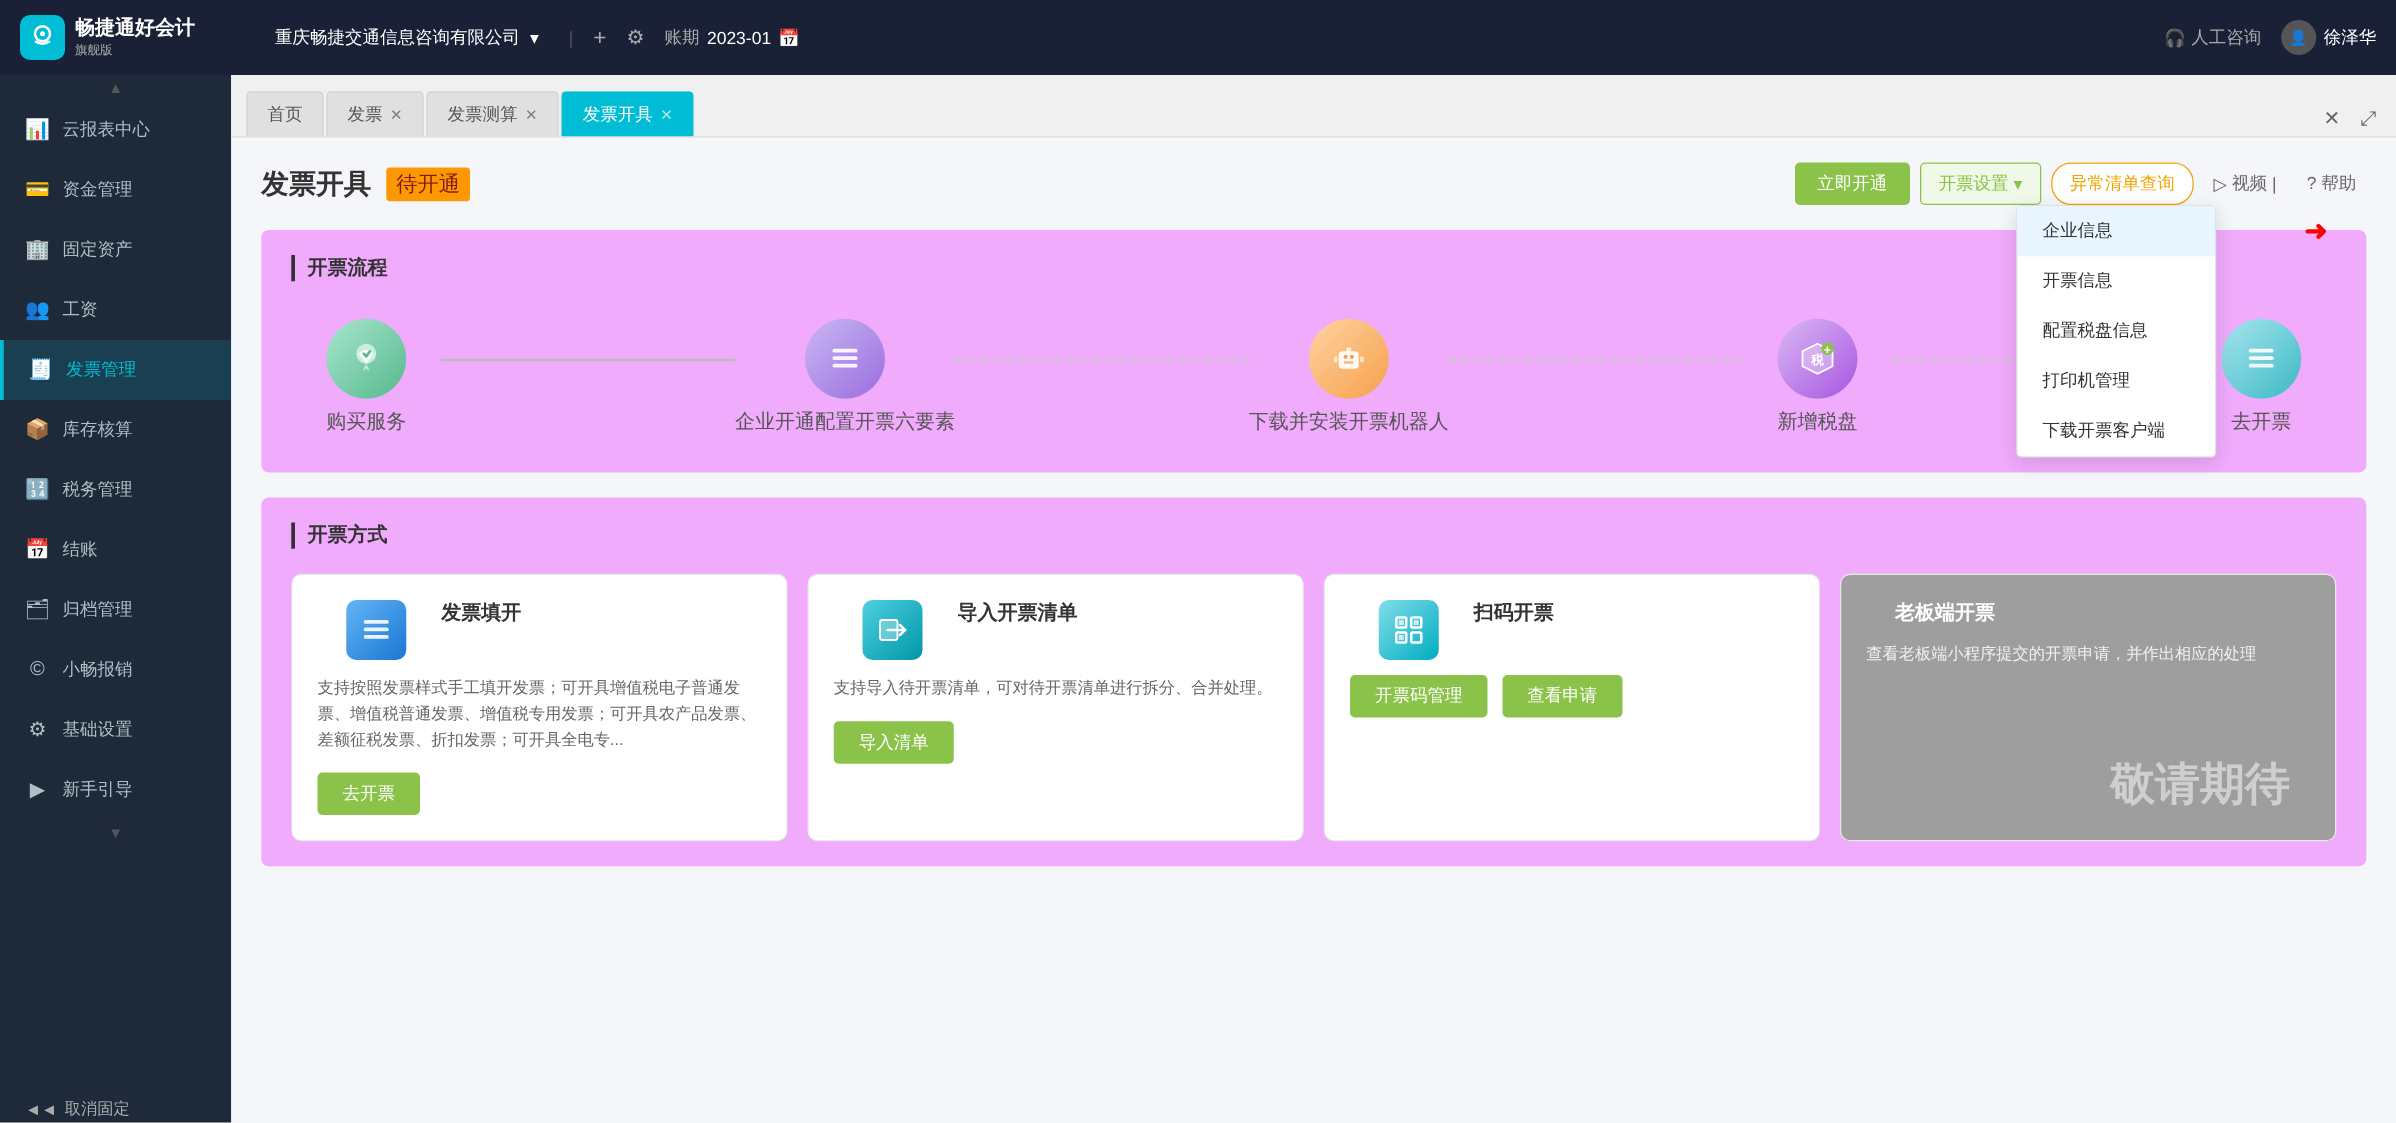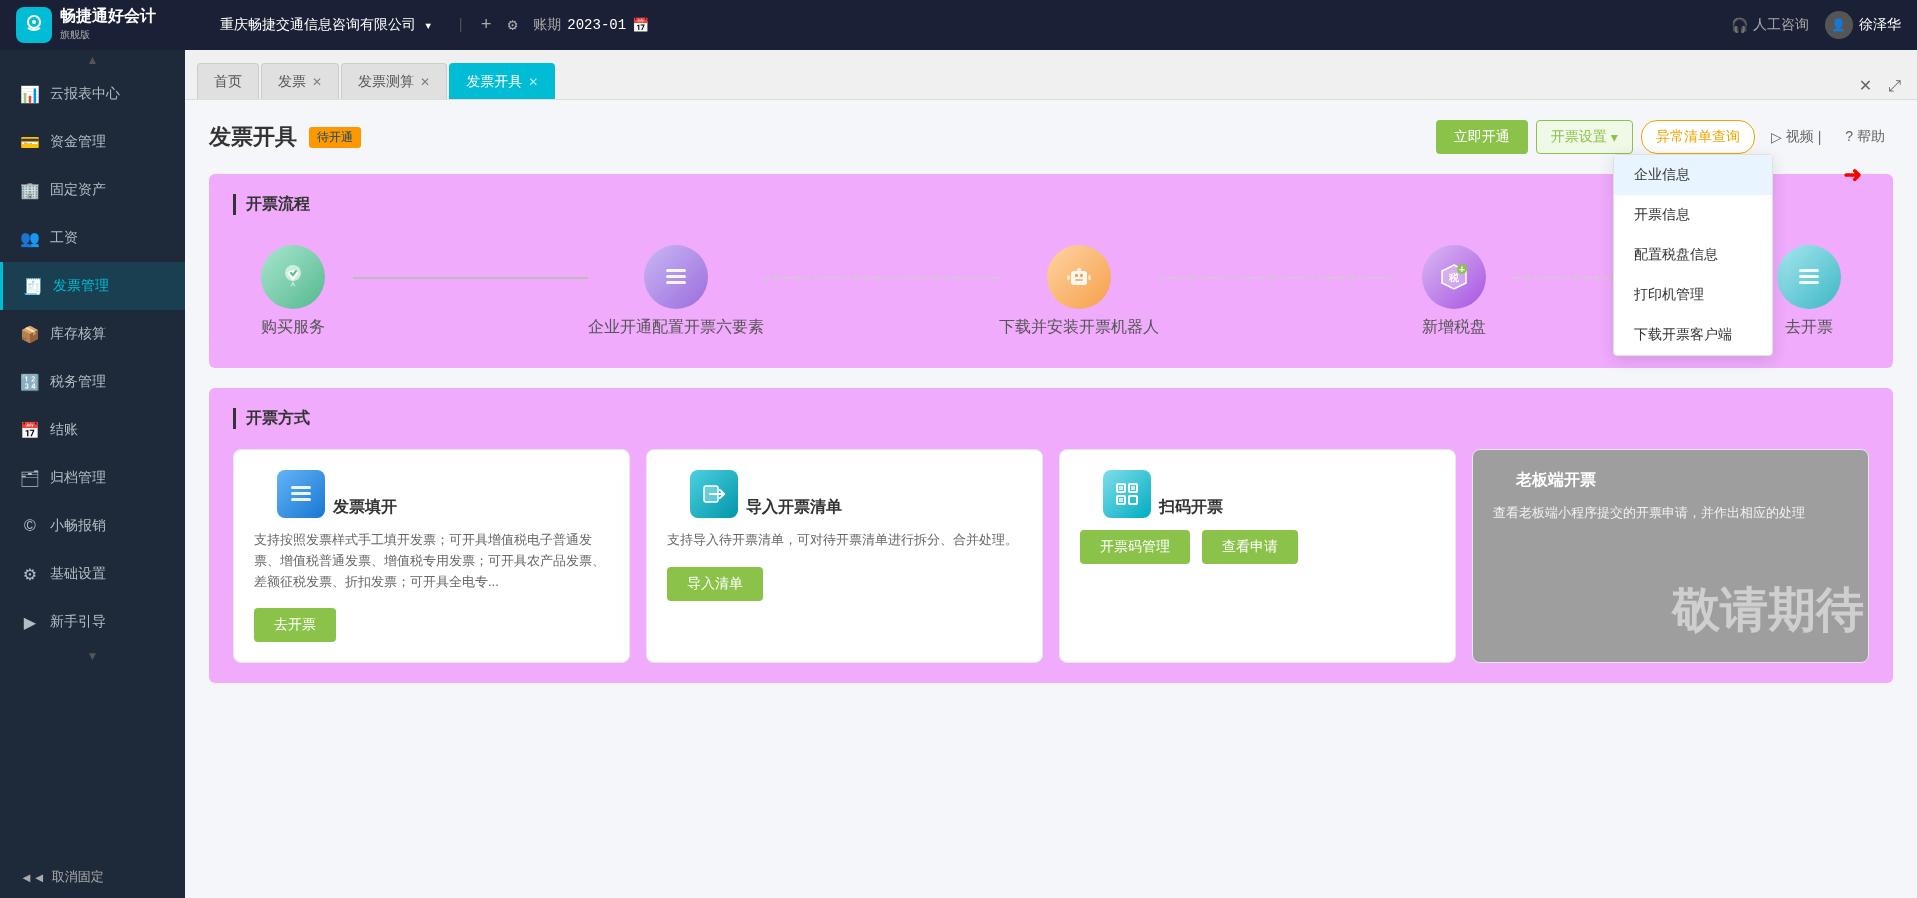--- a/index.html
+++ b/index.html
@@ -1,26 +1,25 @@
 <!DOCTYPE html>
 <html><head>
   <meta charset="utf-8">
   <style>
     * { box-sizing: border-box; margin: 0; padding: 0; }
     body { font-family: "Microsoft YaHei", "PingFang SC", sans-serif; font-size: 14px; background: #f0f2f5; overflow: hidden; width: 1917px; height: 898px; }
 
     
     .top-header {
-      height: 50px;
+      height: 60px;
       background: #1a2035;
       display: flex;
       align-items: center;
       padding: 16px 16px;
       gap: 16px;
-      font-family: Liberation Mono, monospace;
     }
     .logo-area {
       width: 180px;
       display: flex;
       align-items: center;
       gap: 8px;
       flex-shrink: 0;
     }
     .logo-icon {
       width: 36px; height: 36px;
@@ -112,21 +111,21 @@
     .tab-bar-right { margin-left: auto; display: flex; align-items: center; gap: 8px; }
     .tab-bar-btn { background: none; border: none; cursor: pointer; color: #666; font-size: 16px; padding: 4px; }
 
     
     .page-area { flex: 1; overflow-y: auto; padding: 20px 24px; position: relative; }
 
     
     .page-title-bar { display: flex; align-items: center; justify-content: space-between; margin-bottom: 20px; }
     .page-title-left { display: flex; align-items: center; gap: 12px; }
     .page-title { font-size: 22px; font-weight: bold; color: #333; }
-    .status-badge-pending { background: #ff9800; color: #0c4a6e; font-size: 12px; padding: 2px 8px; border-radius: 3px; }
+    .status-badge-pending { background: #ff9800; color: #7f1d1d; font-size: 17px; padding: 2px 8px; border-radius: 3px; }
     .page-title-right { display: flex; align-items: center; gap: 8px; position: relative; }
 
     .btn-green { background: #8bc34a; color: white; border: none; padding: 8px 18px; border-radius: 4px; cursor: pointer; font-size: 14px; }
     .btn-outline-green { background: white; color: #8bc34a; border: 1px solid #8bc34a; padding: 7px 14px; border-radius: 4px; cursor: pointer; font-size: 14px; display: flex; align-items: center; gap: 4px; }
     .btn-outline-green.active-dropdown { background: #f0f8e8; }
     .btn-outline-yellow { background: white; color: #f0a500; border: 1px solid #f0a500; padding: 7px 14px; border-radius: 16px; cursor: pointer; font-size: 14px; }
     .btn-video { background: none; border: none; color: #666; cursor: pointer; font-size: 14px; display: flex; align-items: center; gap: 4px; padding: 7px 8px; }
     .btn-help { background: none; border: none; color: #666; cursor: pointer; font-size: 14px; padding: 7px 8px; }
 
     
@@ -170,21 +169,21 @@
 
     
     .invoice-methods { display: grid; grid-template-columns: repeat(4, 1fr); gap: 16px; }
     .method-card {
       background: white;
       border: 1px solid #e8e8e8;
       border-radius: 8px;
       padding: 20px;
       position: relative;
     }
-    .method-card-header { display: flex; align-items: flex-end; gap: 8px; margin-bottom: 12px; padding-left: 23px; }
+    .method-card-header { display: flex; align-items: flex-start; gap: 28px; margin-bottom: 12px; padding-left: 23px; }
     .method-icon { width: 48px; height: 48px; border-radius: 8px; display: flex; align-items: center; justify-content: center; font-size: 24px; }
     .method-icon-blue { background: linear-gradient(135deg, #64b5f6, #1976d2); color: white; }
     .method-icon-teal { background: linear-gradient(135deg, #4dd0e1, #0097a7); color: white; }
     .method-icon-light { background: linear-gradient(135deg, #80deea, #00acc1); color: white; }
     .method-title { font-size: 16px; font-weight: bold; color: #333; }
     .method-desc { font-size: 13px; color: #666; line-height: 1.6; margin-bottom: 16px; }
     .method-btn { display: inline-block; background: #8bc34a; color: white; border: none; padding: 8px 20px; border-radius: 4px; cursor: pointer; font-size: 14px; }
     .method-btn-outline { display: inline-block; background: #8bc34a; color: white; border: none; padding: 8px 20px; border-radius: 4px; cursor: pointer; font-size: 14px; margin-right: 8px; }
 
     
@@ -494,21 +493,21 @@
             </div>
             <button class="method-btn-outline">开票码管理</button>
             <button class="method-btn-outline">查看申请</button>
           </div>
 
           <div class="method-card" style="background:#9e9e9e; position:relative; overflow:hidden;">
             <div style="margin-bottom:12px;margin-left:23px;">
               <span class="method-title" style="color:white;">老板端开票</span>
             </div>
             <div class="method-desc" style="color:rgba(255,255,255,0.85);">查看老板端小程序提交的开票申请，并作出相应的处理</div>
-            <div style="position:absolute; bottom:20px; right:4px; color:rgba(255,255,255,0.5); font-size:48px; font-weight:bold;">敬请期待</div>
+            <div style="position:absolute; bottom:20px; right:36px; color:rgba(255,255,255,0.5); font-size:36px; font-weight:bold;">敬请期待</div>
           </div>
 
         </div>
       </div>
 
     </div>
   </div>
 </div>
 
 </body></html>

